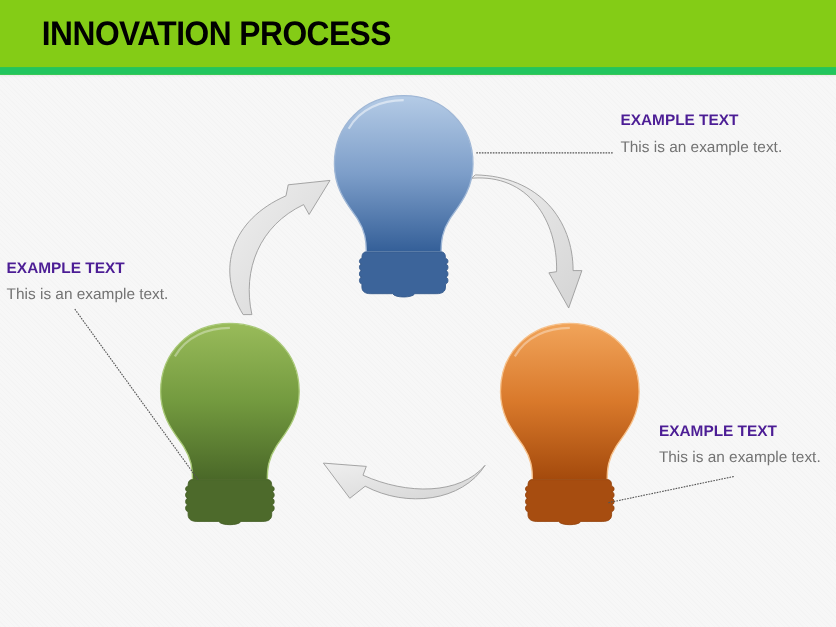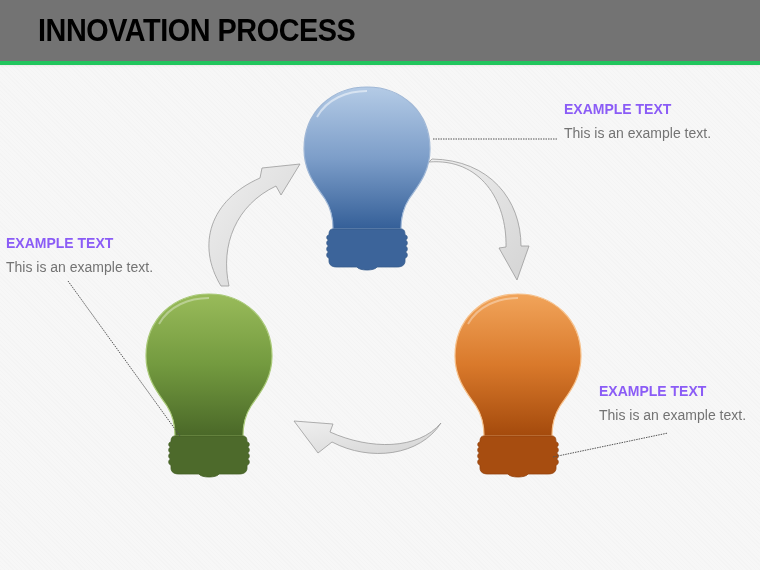--- a/index.html
+++ b/index.html
@@ -4,33 +4,33 @@
   <style>
     html, body { margin: 0; padding: 0; }
     body {
       width: 760px; height: 570px; overflow: hidden; position: relative;
       background: #f7f7f7;
       background-image: repeating-linear-gradient(45deg, rgba(0,0,0,0.012) 0px, rgba(0,0,0,0.012) 1px, transparent 1px, transparent 3px);
       font-family: "Liberation Sans", sans-serif;
     }
     .header {
       position: absolute; left: 0; top: 0; width: 760px; height: 61px;
-      background: #737373;
-      border-bottom: 4px solid #22c55e;
+      background: #84cc16;
+      border-bottom: 7px solid #22c55e;
       box-shadow: 0 1px 2px rgba(0,0,0,0.06);
     }
     .title {
       position: absolute; left: 38px; top: 13px;
       font-size: 31px; font-weight: bold; color: #000;
       letter-spacing: -0.5px;
       transform: scaleX(0.93); transform-origin: left center;
     }
     .diagram { position: absolute; left: 0; top: 0; width: 760px; height: 570px; }
     .label { position: absolute; }
-    .label .heading { font-size: 14px; font-weight: bold; color: #8b5cf6; margin-bottom: 8px; white-space: nowrap; }
+    .label .heading { font-size: 14px; font-weight: bold; color: #4c1d95; margin-bottom: 8px; white-space: nowrap; }
     .label .body { font-size: 14px; color: #737373; white-space: nowrap; }
   </style>
 </head>
 <body>
 
 <div class="header">
   <div class="title">INNOVATION PROCESS</div>
 </div>
 
 <svg class="diagram" width="760" height="570" viewBox="0 0 760 570">

